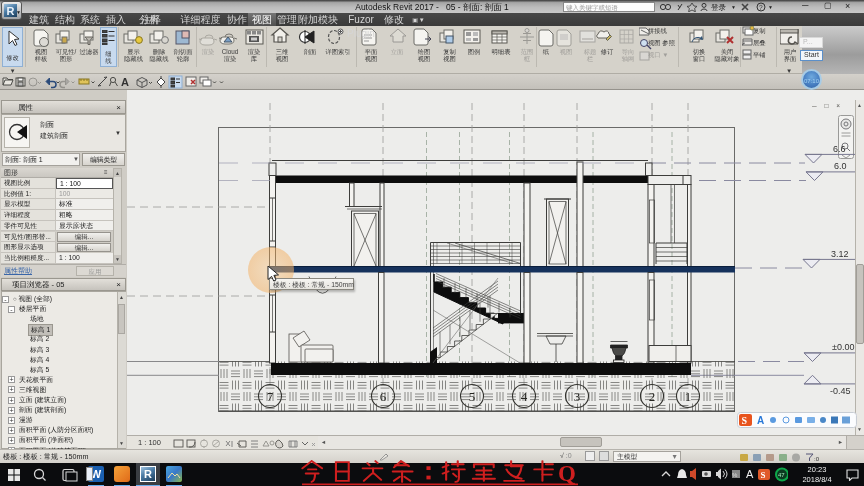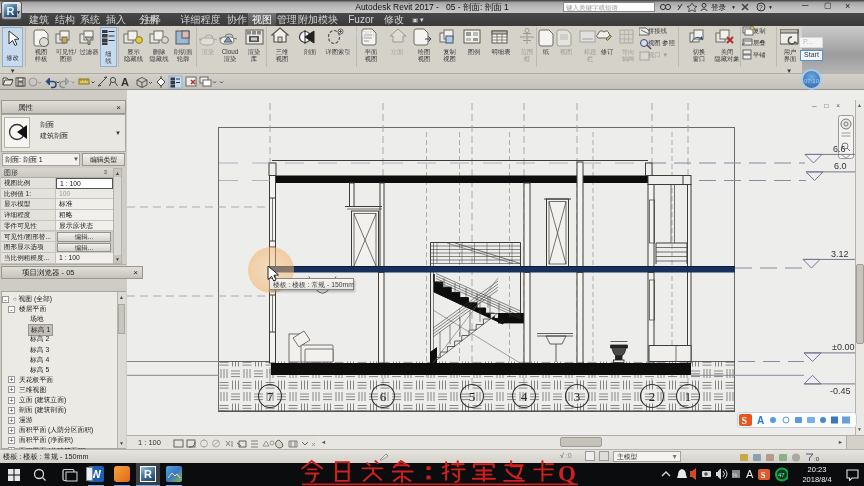--- a/index.html
+++ b/index.html
@@ -344,21 +344,21 @@
     <div class="abs" style="left:1px;top:152.2px;width:55px;height:10.7px;background:#e4e2dc;border-bottom:1px solid #c6c3bd;border-right:1px solid #c6c3bd;font-size:6.6px;color:#222;line-height:10px;padding-left:3px;overflow:hidden;white-space:nowrap">图形显示选项</div>
     <div class="abs" style="left:57px;top:152.7px;width:54px;height:9.5px;background:linear-gradient(#f2f1ee,#d5d2cc);border:1px solid #96938d;font-size:6.5px;color:#333;text-align:center;line-height:8.5px">编辑...</div>
     <div class="abs" style="left:1px;top:162.9px;width:55px;height:10.7px;background:#e4e2dc;border-bottom:1px solid #c6c3bd;border-right:1px solid #c6c3bd;font-size:6.6px;color:#222;line-height:10px;padding-left:3px;overflow:hidden;white-space:nowrap">当比例粗糙度...</div>
     <div class="abs" style="left:56px;top:162.9px;width:57px;height:10.7px;background:#f0efec;color:#222;border-bottom:1px solid #c6c3bd;font-size:6.8px;line-height:10px;padding-left:3px;overflow:hidden">1 : 100</div>
     <div class="abs" style="left:113px;top:78px;width:9px;height:96px;background:#dcdad4;border:1px solid #b5b2aa"></div>
     <div class="abs" style="left:114px;top:79px;width:7px;height:8px;background:#c8c5bf;font-size:5px;text-align:center;line-height:8px;color:#444">▲</div>
     <div class="abs" style="left:114px;top:165px;width:7px;height:8px;background:#c8c5bf;font-size:5px;text-align:center;line-height:8px;color:#444">▼</div>
     <div class="abs" style="left:1px;top:174px;width:125px;height:13px;background:#d5d2cc;border-top:1px solid #b0ada7"></div>
     <div class="abs" style="left:4px;top:176px;font-size:7px;color:#3a66a8;text-decoration:underline">属性帮助</div>
     <div class="abs" style="left:76px;top:176px;width:38px;height:10px;background:#dcd9d3;border:1px solid #b5b2aa;font-size:6.5px;color:#9a9a98;text-align:center;line-height:9px">应用</div>
-    <div class="abs" style="left:1px;top:176px;width:142px;height:13px;background:linear-gradient(#e2dfd9,#c6c3bd);border:1px solid #9a978f;font-size:7.5px;color:#222;line-height:12px;padding-left:20px">项目浏览器 - 05<span style="float:right;margin-right:4px;font-size:8px">×</span></div>
+    <div class="abs" style="left:1px;top:188px;width:125px;height:13px;background:linear-gradient(#e2dfd9,#c6c3bd);border:1px solid #9a978f;font-size:7.5px;color:#222;line-height:12px;padding-left:10px">项目浏览器 - 05<span style="float:right;margin-right:4px;font-size:8px">×</span></div>
     <div class="abs" style="left:1px;top:201px;width:125px;height:158px;background:#eceae5;border:1px solid #a9a69e"></div>
     <div class="abs" style="left:2px;top:205.5px;width:7px;height:7px;border:1px solid #999;background:#fff;font-size:7px;line-height:5.5px;text-align:center;color:#333">-</div>
     <div class="abs" style="left:11px;top:204.0px;font-size:6.8px;color:#222;line-height:9.8px;padding:0 2px;white-space:nowrap;overflow:hidden;max-width:97px"><span style="font-size:6px">○</span> 视图 (全部)</div>
     <div class="abs" style="left:8px;top:215.6px;width:7px;height:7px;border:1px solid #999;background:#fff;font-size:7px;line-height:5.5px;text-align:center;color:#333">-</div>
     <div class="abs" style="left:17px;top:214.1px;font-size:6.8px;color:#222;line-height:9.8px;padding:0 2px;white-space:nowrap;overflow:hidden;max-width:91px">楼层平面</div>
     <div class="abs" style="left:28px;top:224.2px;font-size:6.8px;color:#222;line-height:9.8px;padding:0 2px;white-space:nowrap;overflow:hidden;max-width:80px">场地</div>
     <div class="abs" style="left:28px;top:234.3px;background:#c2bfb9;border:1px solid #9a978f;font-size:6.8px;color:#222;line-height:9.8px;padding:0 2px;white-space:nowrap;overflow:hidden;max-width:80px">标高 1</div>
     <div class="abs" style="left:28px;top:244.4px;font-size:6.8px;color:#222;line-height:9.8px;padding:0 2px;white-space:nowrap;overflow:hidden;max-width:80px">标高 2</div>
     <div class="abs" style="left:28px;top:254.5px;font-size:6.8px;color:#222;line-height:9.8px;padding:0 2px;white-space:nowrap;overflow:hidden;max-width:80px">标高 3</div>
     <div class="abs" style="left:28px;top:264.6px;font-size:6.8px;color:#222;line-height:9.8px;padding:0 2px;white-space:nowrap;overflow:hidden;max-width:80px">标高 4</div>

